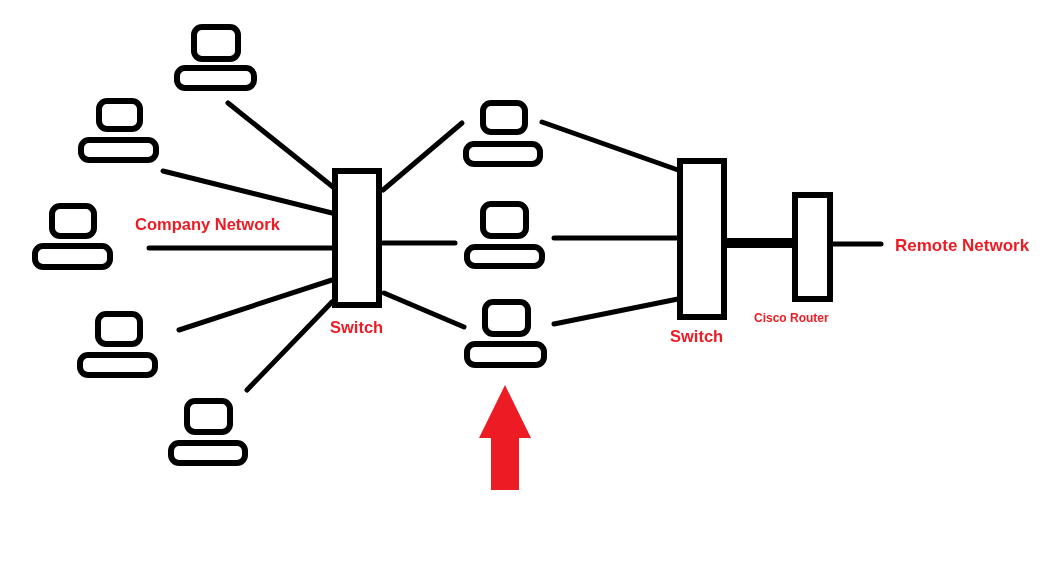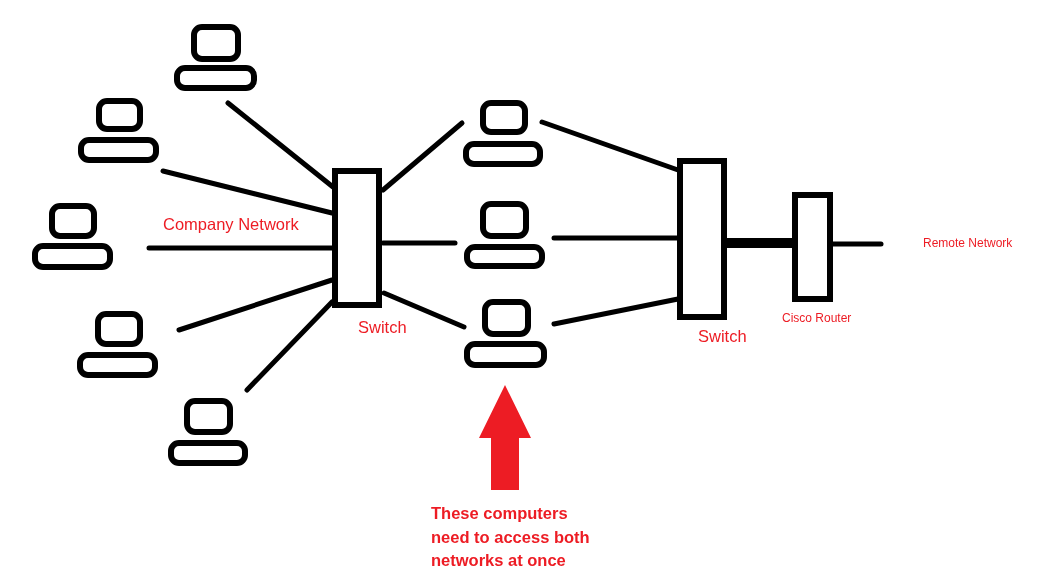--- a/index.html
+++ b/index.html
@@ -37,25 +37,24 @@
   }
   .comp-part {
     fill: var(--bg);
     stroke: var(--ink);
     stroke-width: 6;
   }
   .arrow-shape { fill: var(--accent); }
   .lbl {
     position: absolute;
     color: var(--accent);
-    font-weight: 400;
+    font-weight: 700;
     font-size: 16.5px;
     white-space: nowrap;
     line-height: 1.2;
-    margin-left: 28px;
   }
   .annotation {
     position: absolute;
     left: 431px;
     top: 502px;
     color: var(--accent);
     font-weight: 700;
     font-size: 16.5px;
     line-height: 23.5px;
     white-space: nowrap;
@@ -133,21 +132,16 @@
   </svg>
 
   <div class="lbl" style="left:135px; top:215px;">Company Network</div>
 
   <div class="lbl" style="left:330px; top:318px;">Switch</div>
 
   <div class="lbl" style="left:670px; top:327px;">Switch</div>
 
   <div class="lbl" style="left:754px; top:311px; font-size:12px;">Cisco Router</div>
 
-  <div class="lbl" style="left:895px; top:236px; font-size:12px;">Remote Network</div>
+  <div class="lbl" style="left:895px; top:236px; font-size:17px;">Remote Network</div>
 
-  <div class="annotation">
-    <div>These computers</div>
-    <div>need to access both</div>
-    <div>networks at once</div>
-  </div>
 
 </div>
 
 </body></html>

